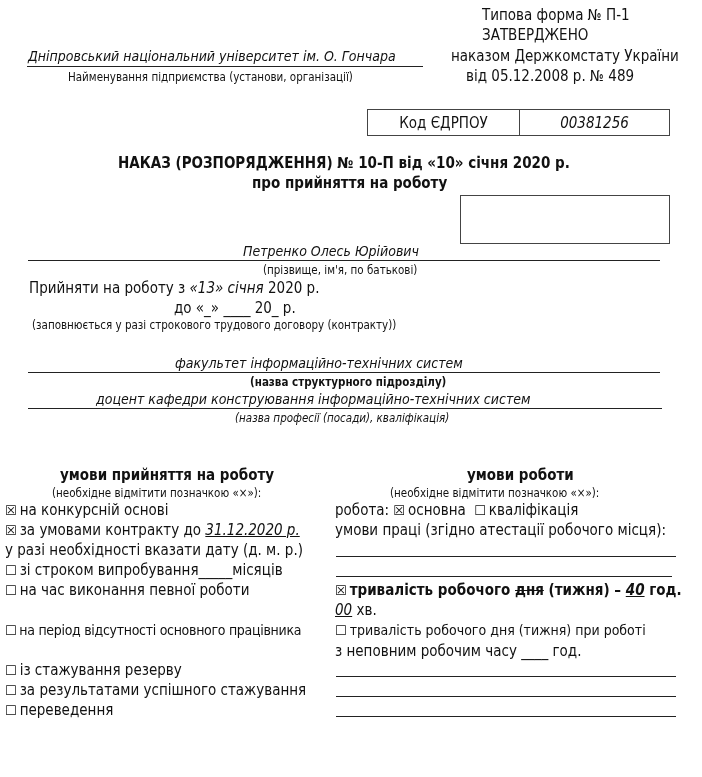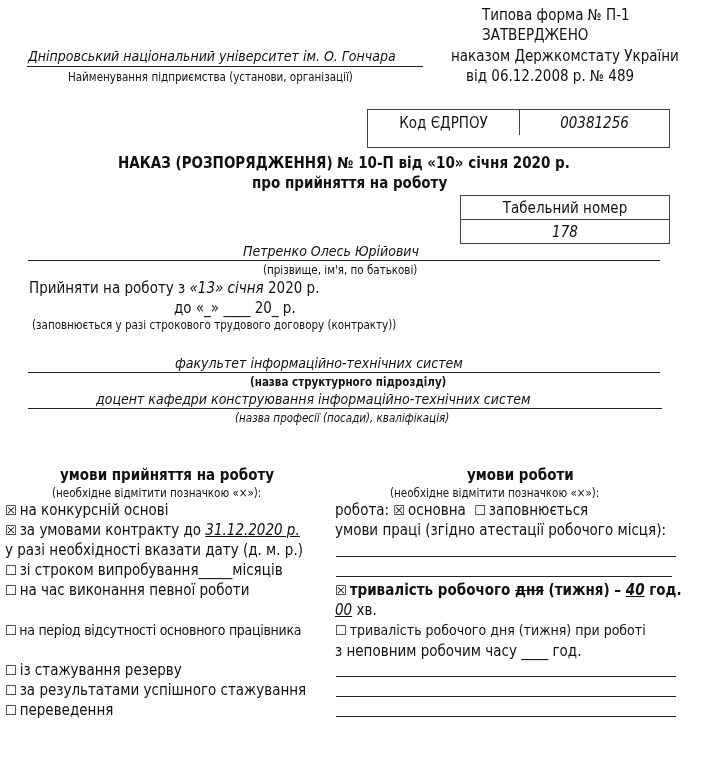--- a/index.html
+++ b/index.html
@@ -17,37 +17,35 @@
   .cell { position:absolute; box-sizing:border-box; display:flex; align-items:center; justify-content:center; font-size:15px; }
   .strike { text-decoration:line-through; }
   .chk { font-family:"DejaVu Sans",sans-serif; font-size:13px; margin-right:3px; }
 </style>
 </head>
 <body>
 
 <div class="abs t15" style="left:482px; top:6px;">Типова форма № П-1</div>
 <div class="abs t15" style="left:482px; top:26px;">ЗАТВЕРДЖЕНО</div>
 <div class="abs t15" style="left:451px; top:47px;">наказом Держкомстату України</div>
-<div class="abs t15" style="left:466px; top:67px;">від 06.12.2008 р. № 489</div>
+<div class="abs t15" style="left:466px; top:67px;">від 05.12.2008 р. № 489</div>
 
 <div class="abs t14 i" style="left:28px; top:48px;">Дніпровський національний університет ім. О. Гончара</div>
 <div class="hline" style="left:27px; top:66px; width:396px;"></div>
 <div class="abs t12" style="left:68px; top:70px;">Найменування підприємства (установи, організації)</div>
 
-<div class="box" style="left:367px; top:109px; width:303px; height:39px;">
+<div class="box" style="left:367px; top:109px; width:303px; height:27px;">
   <div class="cell" style="left:0; top:0; width:152px; height:25px; border-right:1px solid #444;">Код ЄДРПОУ</div>
   <div class="cell i" style="left:152px; top:0; width:149px; height:25px;">00381256</div>
 </div>
 
 <div class="abs b t15" style="left:118px; top:154px;">НАКАЗ (РОЗПОРЯДЖЕННЯ) № 10-П від «10» січня 2020 р.</div>
 <div class="abs b t15" style="left:252px; top:174px;">про прийняття на роботу</div>
 
 <div class="box" style="left:460px; top:195px; width:210px; height:49px;">
-  <div class="cell" style="left:0; top:0; width:208px; height:24px; border-bottom:1px solid #444;">Табельний номер</div>
-  <div class="cell i" style="left:0; top:24px; width:208px; height:23px;">178</div>
 </div>
 
 <div class="abs t14 i" style="left:243px; top:243px;">Петренко Олесь Юрійович</div>
 <div class="hline" style="left:28px; top:260px; width:632px;"></div>
 <div class="abs t12" style="left:263px; top:263px;">(прізвище, ім'я, по батькові)</div>
 
 <div class="abs t15" style="left:29px; top:279px;">
   <span>Прийняти на роботу з </span><span class="i">«13» січня</span><span> 2020 р.</span>
 </div>
 <div class="abs t15" style="left:174px; top:299px;">до «_» ____ 20_  р.</div>
@@ -88,21 +86,21 @@
 </div>
 <div class="abs t15" style="left:5px; top:701px;">
   <span class="chk">☐</span><span>переведення</span>
 </div>
 
 <div class="abs b t15" style="left:467px; top:466px;">умови роботи</div>
 <div class="abs t12" style="left:390px; top:486px;">(необхідне відмітити позначкою «×»):</div>
 
 <div class="abs t15" style="left:335px; top:501px;">
   <span>робота: </span><span class="chk">☒</span><span>основна</span>
-  <span class="chk" style="margin-left:4px;">☐</span><span>заповнюється</span>
+  <span class="chk" style="margin-left:4px;">☐</span><span>кваліфікація</span>
 </div>
 <div class="abs t15" style="left:335px; top:521px;">умови праці (згідно атестації робочого місця):</div>
 <div class="hline" style="left:336px; top:556px; width:340px;"></div>
 <div class="hline" style="left:336px; top:576px; width:336px;"></div>
 
 <div class="abs t15" style="left:335px; top:581px;font-weight:bold;">
   <span class="chk">☒</span><span>тривалість робочого </span><span class="strike">дня</span><span> (тижня) – </span><span class="i u">40</span><span> год.</span>
 </div>
 <div class="abs t15" style="left:335px; top:601px;">
   <span class="i u">00</span><span> хв.</span>

